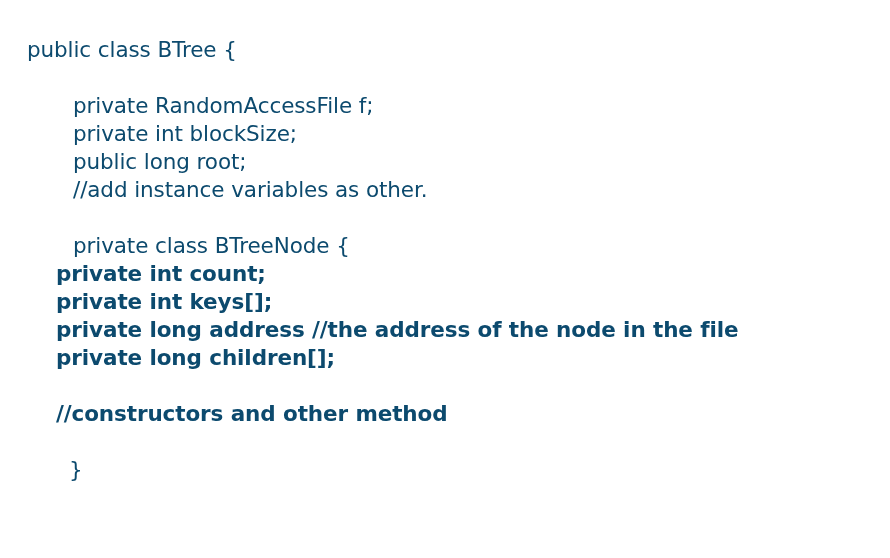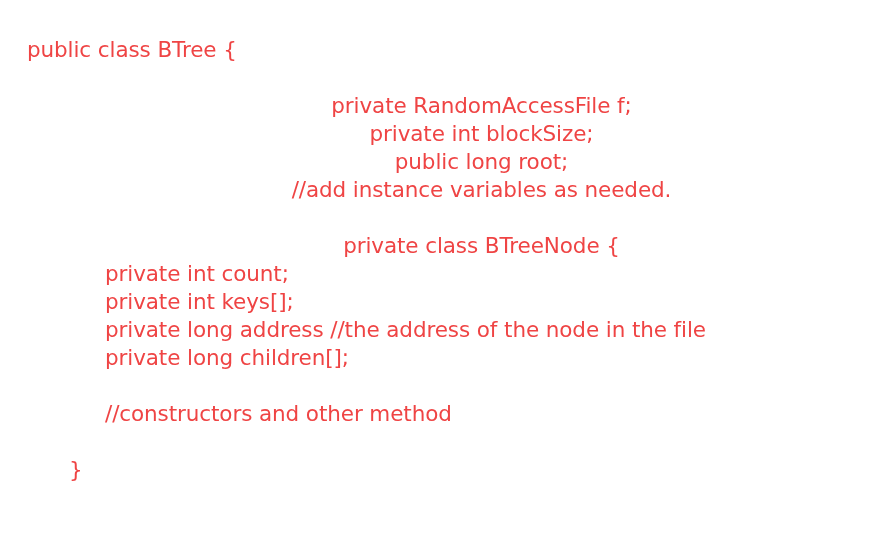--- a/index.html
+++ b/index.html
@@ -20,45 +20,45 @@
     height: 558px;
     background: #ffffff;
     box-sizing: border-box;
     padding-top: 36px;
   }
   .code-line {
     font-family: "DejaVu Sans", "Liberation Sans", sans-serif;
     font-size: 21.5px;
     line-height: 28px;
     height: 28px;
-    color: #ef4444;
+    color: #0c4a6e;
     white-space: pre;
     letter-spacing: -0.1px;
     font-weight: 400;
   }
   .code-line.blank {
     height: 28px;
   }
   
   .ind-0 { padding-left: 27px; }
-  .ind-1 { padding-left: 73px; text-align: center; }
-  .ind-2 { padding-left: 105px; }
+  .ind-1 { padding-left: 73px; }
+  .ind-2 { padding-left: 56px; font-weight: bold; }
   .ind-close { padding-left: 69px; }
 </style>
 </head>
 <body>
 
 <div id="code-page">
   <div id="code-body">
       <div class="code-line ind-0">public class BTree {</div>
       <div class="code-line ind-0 blank"></div>
       <div class="code-line ind-1">private RandomAccessFile f;</div>
       <div class="code-line ind-1">private int blockSize;</div>
       <div class="code-line ind-1">public long root;</div>
-      <div class="code-line ind-1">//add instance variables as needed.</div>
+      <div class="code-line ind-1">//add instance variables as other.</div>
       <div class="code-line ind-0 blank"></div>
       <div class="code-line ind-1">private class BTreeNode {</div>
       <div class="code-line ind-2">private int count;</div>
       <div class="code-line ind-2">private int keys[];</div>
       <div class="code-line ind-2">private long address //the address of the node in the file</div>
       <div class="code-line ind-2">private long children[];</div>
       <div class="code-line ind-0 blank"></div>
       <div class="code-line ind-2">//constructors and other method</div>
       <div class="code-line ind-0 blank"></div>
       <div class="code-line ind-close">}</div>

